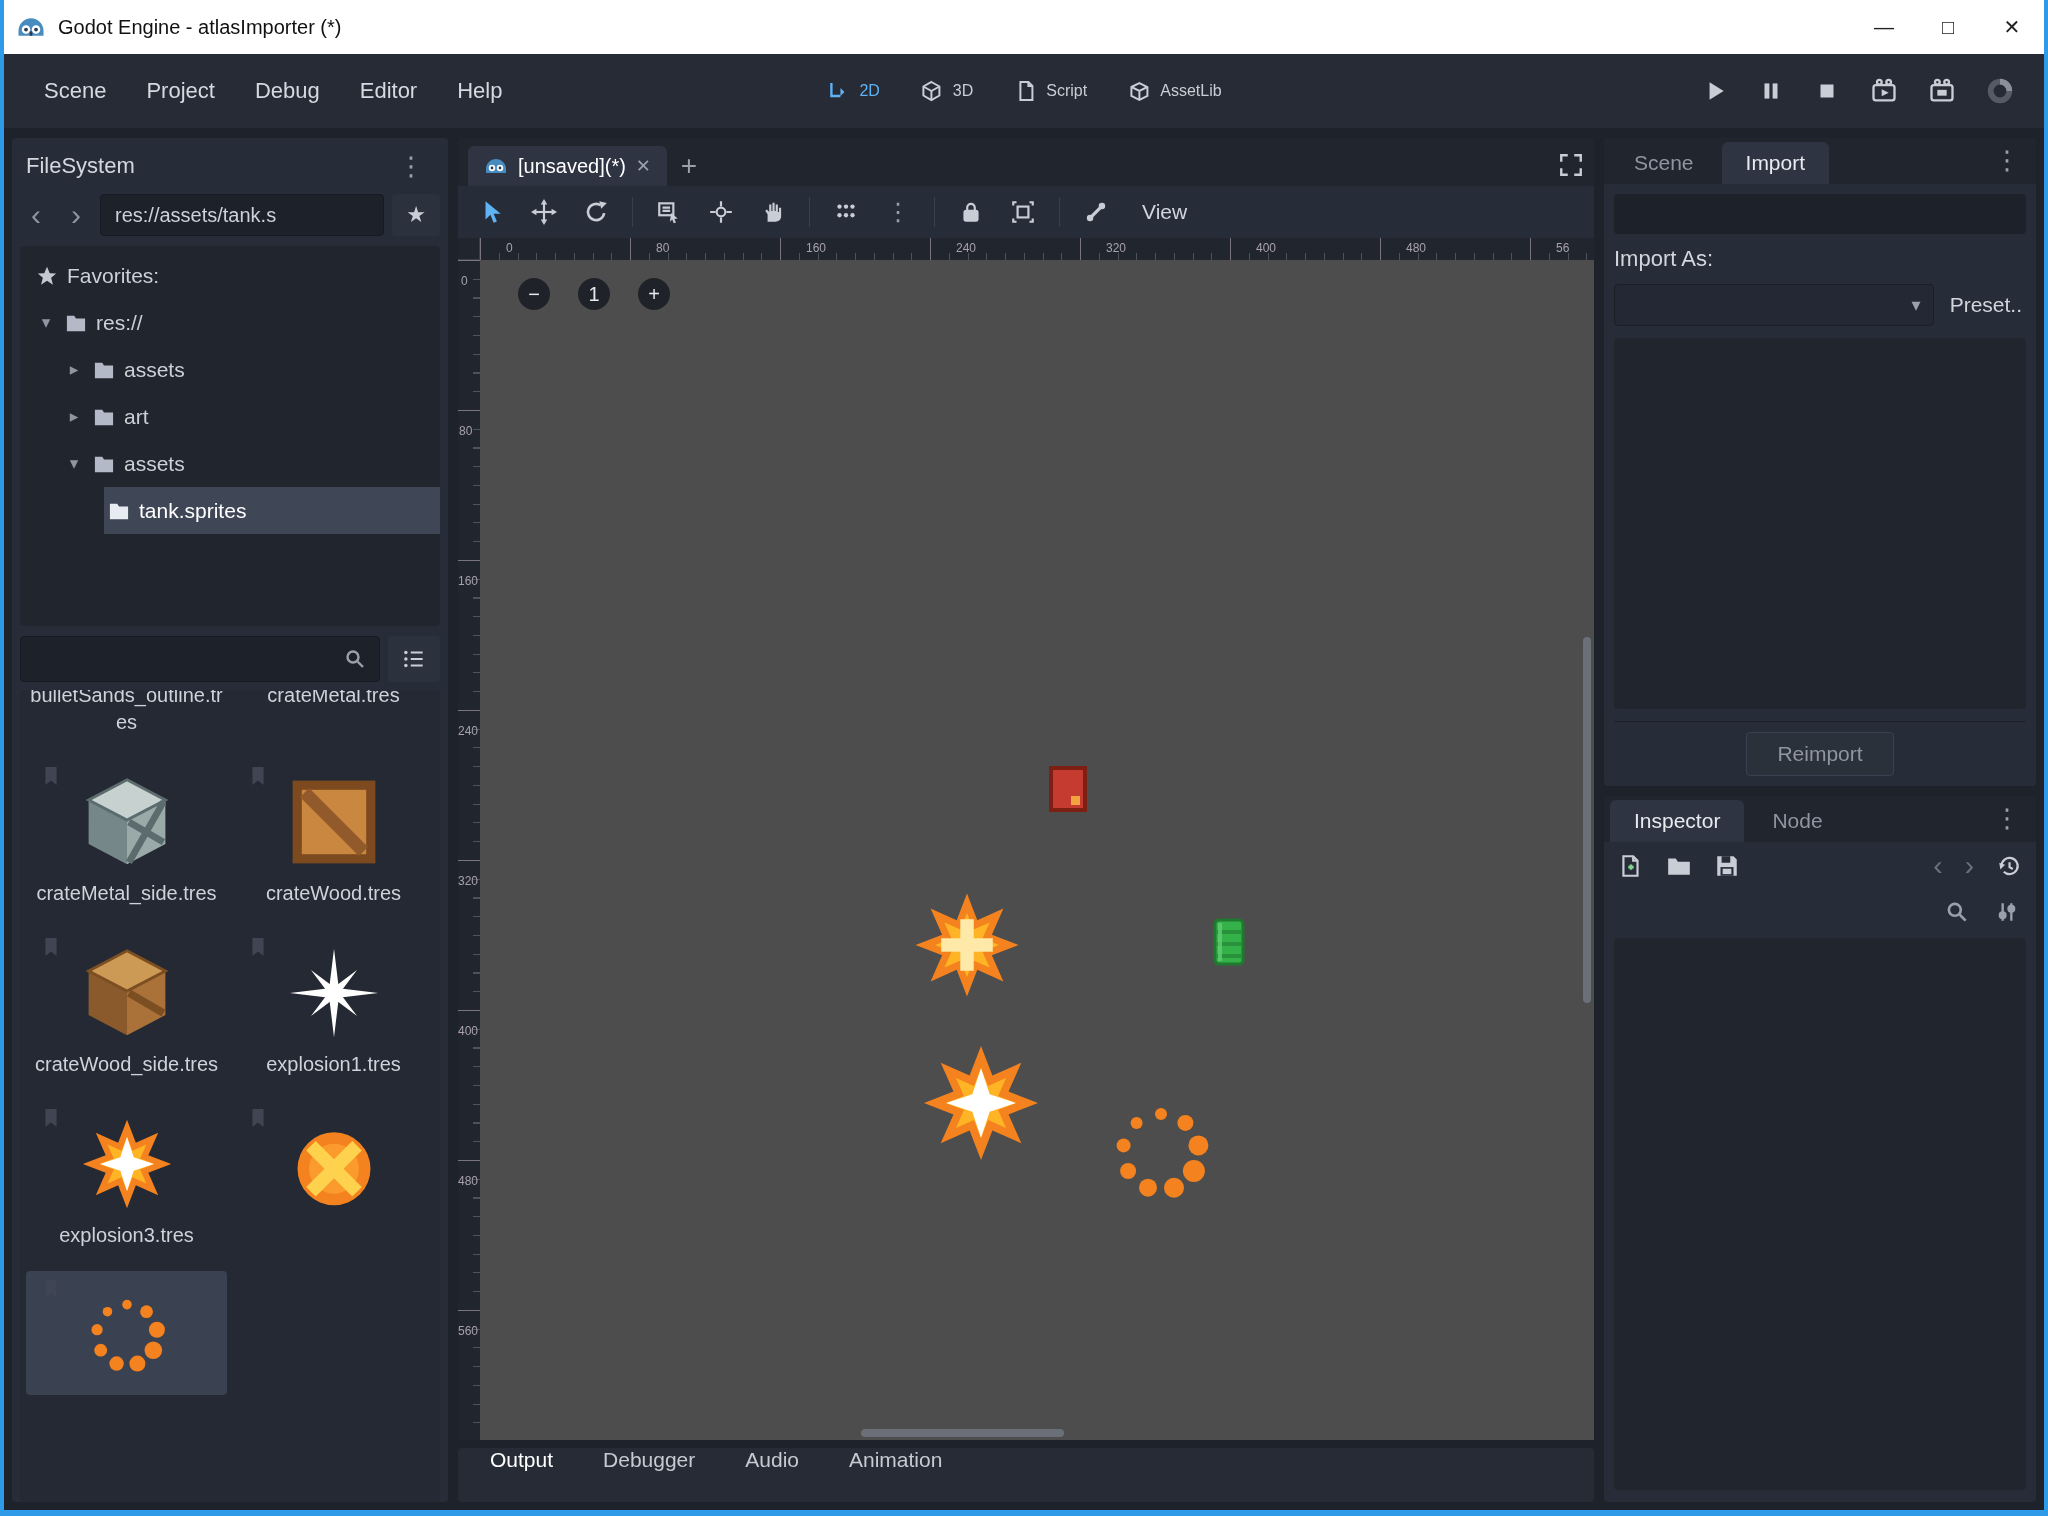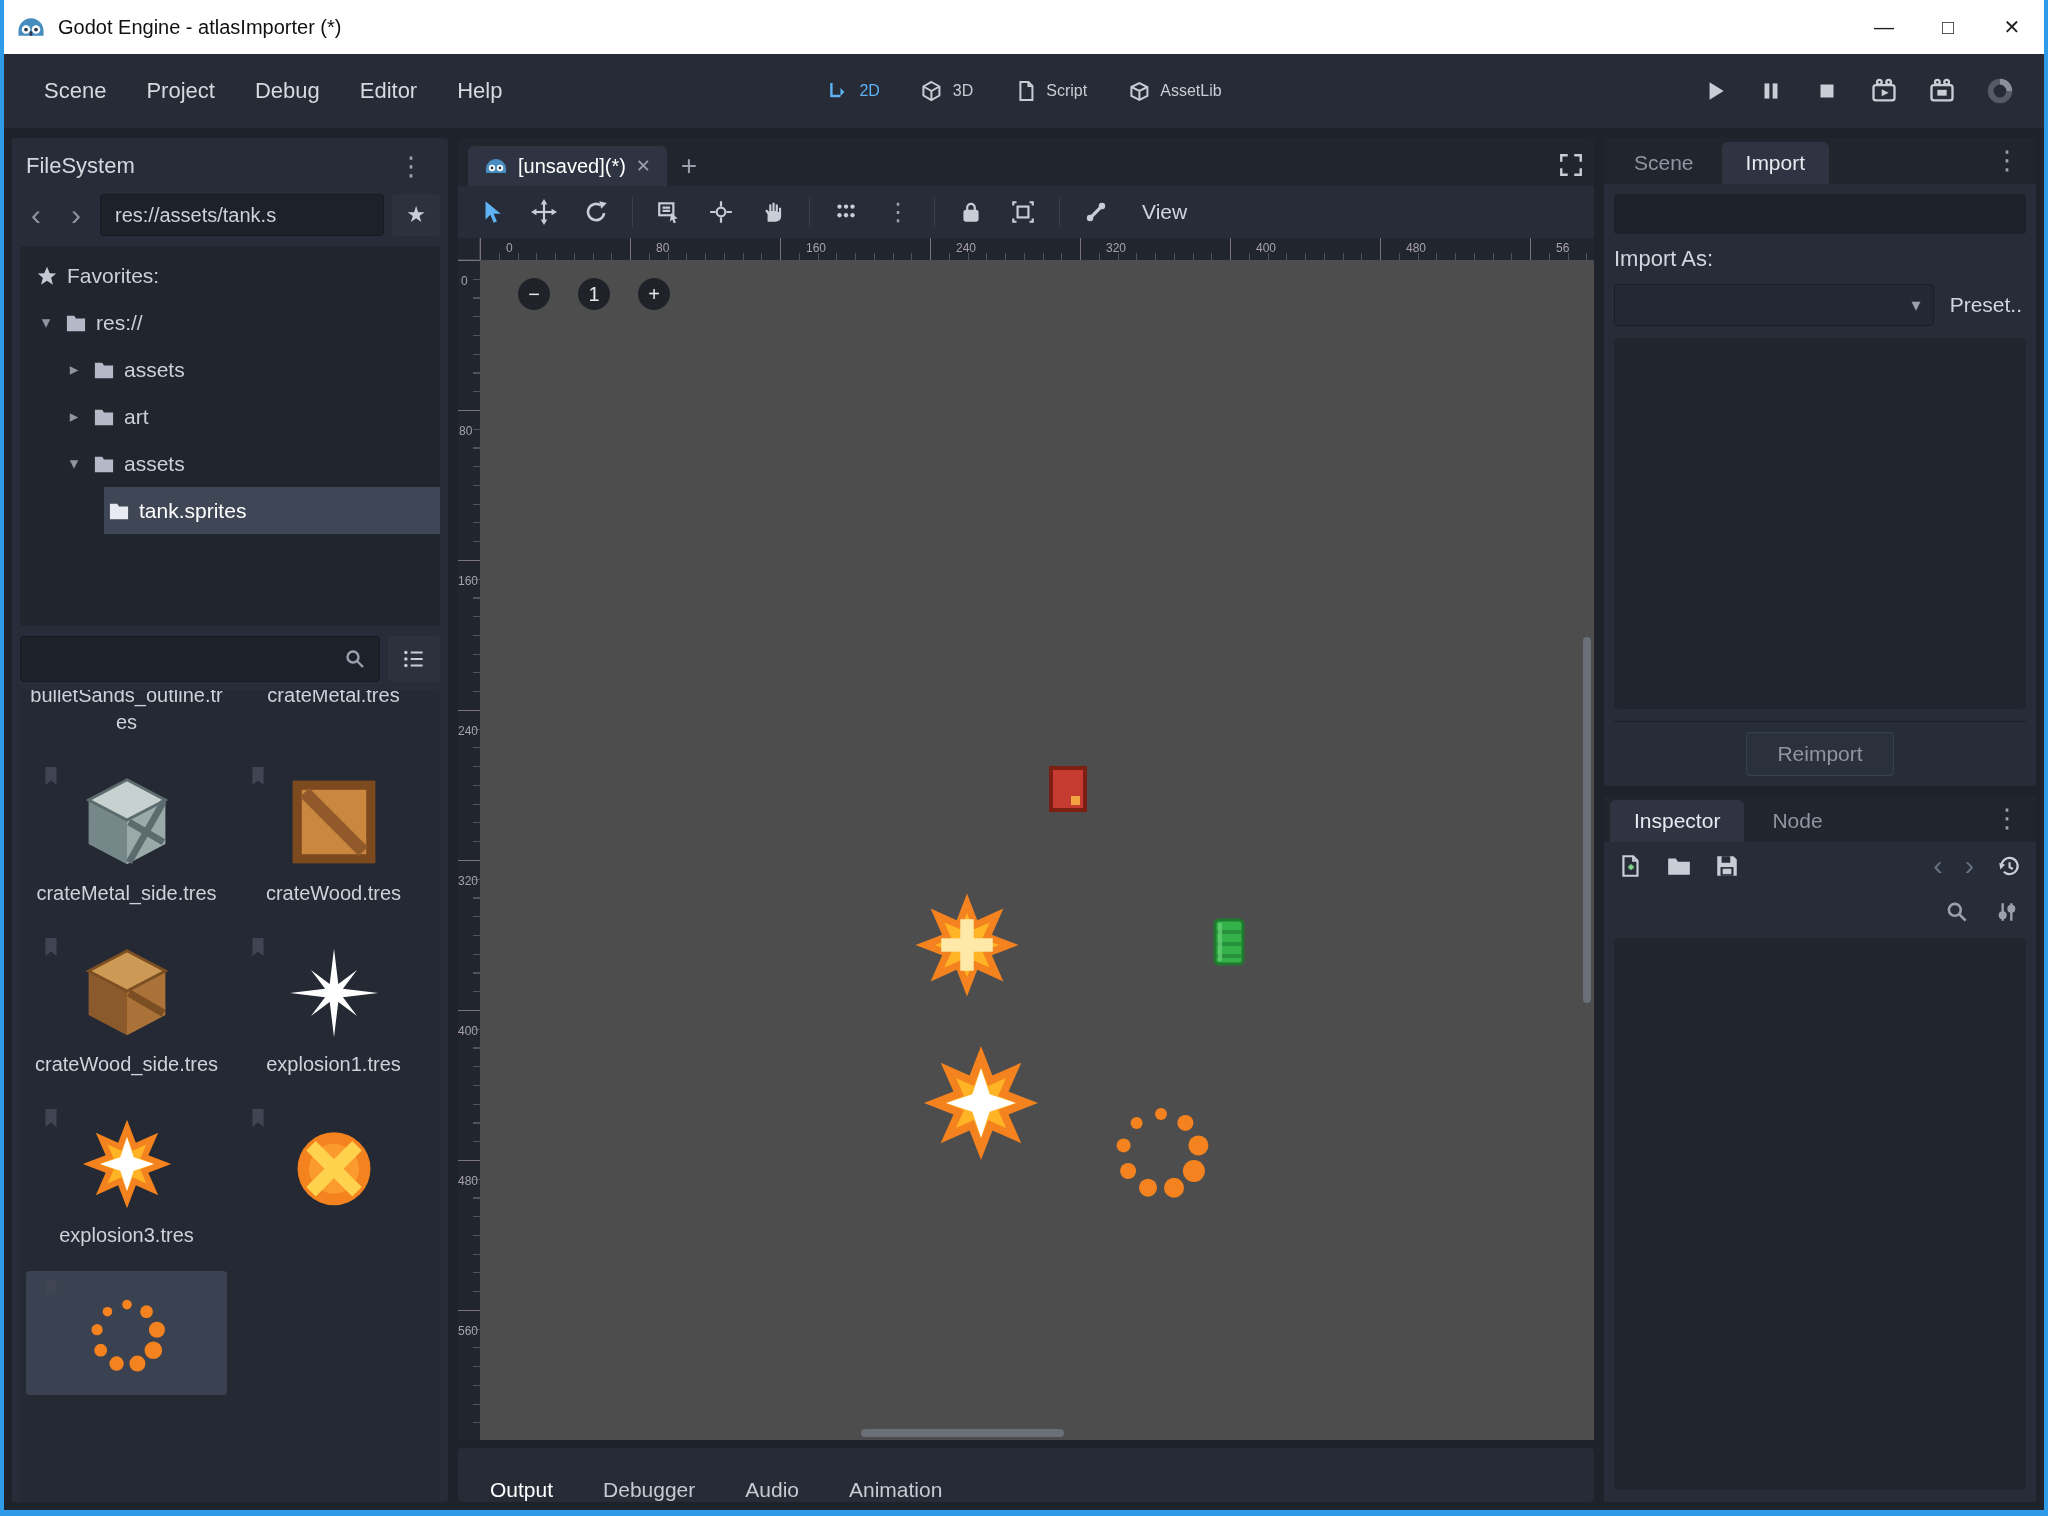--- a/index.html
+++ b/index.html
@@ -76,21 +76,21 @@
       repeating-linear-gradient(to bottom, #7b7284 0 1px, transparent 1px 150px),
       repeating-linear-gradient(to bottom, #4d5160 0 1px, transparent 1px 18.75px);
     background-size:100% 100%, 7px 100%; background-position:0 0, 15px 0; background-repeat:repeat-y; overflow:hidden;}
   .ruler-num { position:absolute; font-size:12px; color:#a8a0b0; }
   .canvas { position:absolute; left:22px; top:22px; right:0; bottom:0; background:#4d4d4d; overflow:hidden; }
   .zoom { position:absolute; left:38px; top:18px; display:flex; gap:28px; }
   .zoom-btn { width:32px; height:32px; border-radius:50%; background:rgba(24,27,34,0.85); color:#e6e8ee; font-size:20px; display:flex; align-items:center; justify-content:center; }
   .sprite { position:absolute; }
   .vscroll { position:absolute; right:3px; top:377px; width:8px; height:366px; background:#6a6f78; border-radius:4px; }
   .hscroll { position:absolute; left:381px; bottom:3px; width:203px; height:8px; background:#6a6f78; border-radius:4px; }
-  .bottom-tabs { height:54px; margin-top:8px; background:#262b35; border-radius:4px; display:flex; align-items:flex-end; gap:10px; padding:0 12px; flex:0 0 auto;}
+  .bottom-tabs { height:54px; margin-top:8px; background:#262b35; border-radius:4px; display:flex; align-items:flex-start; gap:10px; padding:0 12px; flex:0 0 auto;}
   .btab { padding:0 20px; color:#c6cad2; font-size:21px; }
   .btab.active { color:#ffffff; }
 
   
   .right-col { width:432px; display:flex; flex-direction:column; gap:10px; flex:0 0 auto; min-height:0;}
   .rpanel { background:#272d38; border-radius:4px; display:flex; flex-direction:column; min-height:0; }
   .import-panel { height:648px; flex:0 0 auto; }
   .inspector-panel { flex:1;justify-content:flex-end; }
   .right-tabs { height:46px; display:flex; align-items:flex-end; padding:0 6px; gap:4px; background:#21262e; border-radius:4px 4px 0 0; flex:0 0 auto;}
   .rtab { padding:9px 24px; font-size:21px; color:#8f95a1; }

